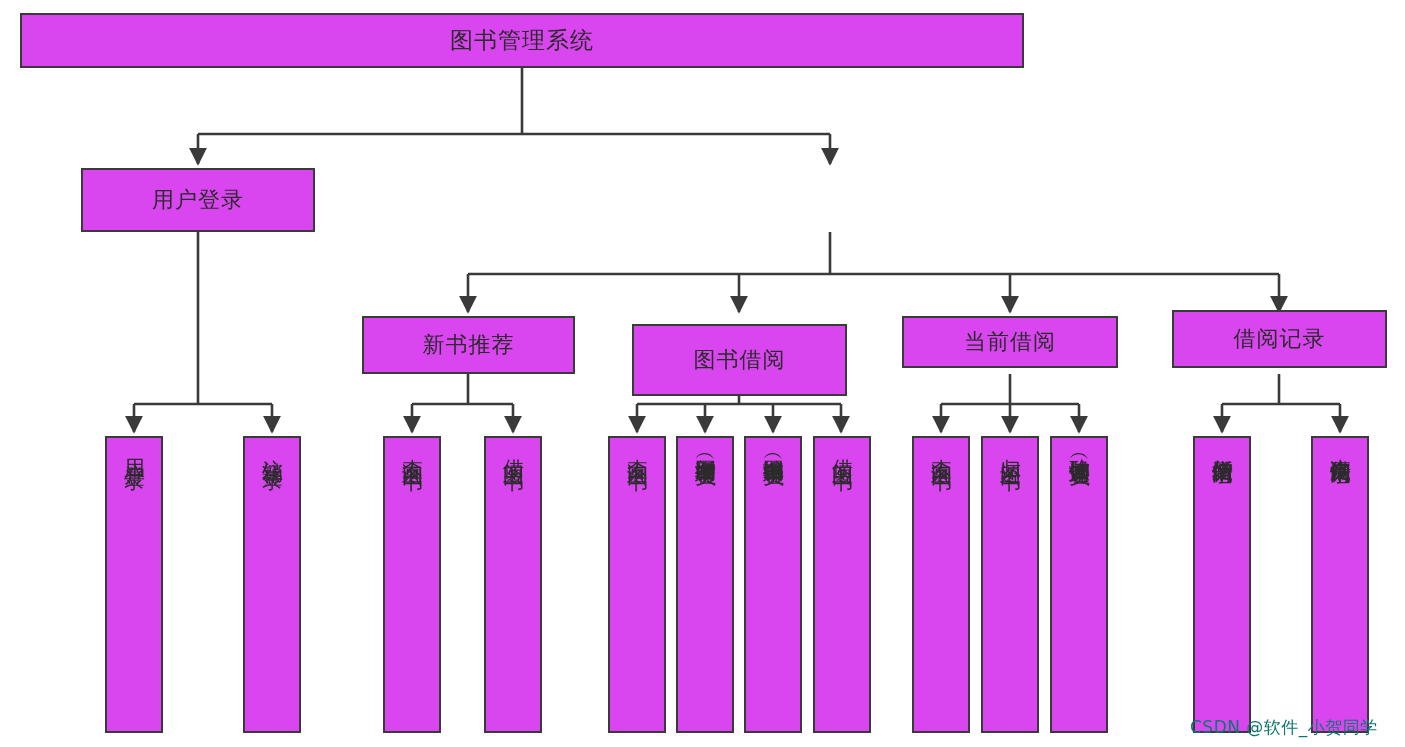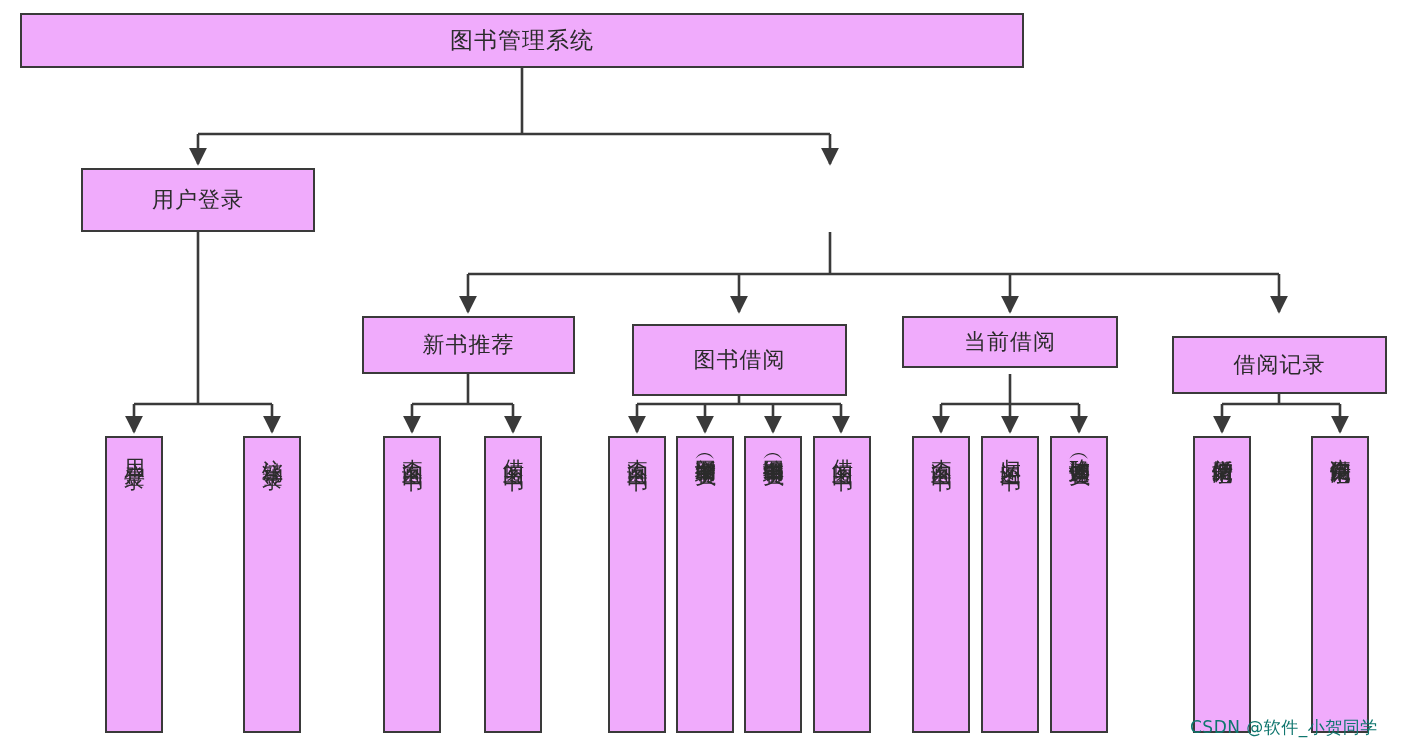--- a/index.html
+++ b/index.html
@@ -22,21 +22,21 @@
     position: absolute;
     left: 0;
     top: 0;
     width: 1405px;
     height: 747px;
     pointer-events: none;
   }
   .node {
     position: absolute;
     box-sizing: border-box;
-    background: #f0abfc;
+    background: #d946ef;
     border: 2px solid #3a3a3a;
     display: flex;
     align-items: center;
     justify-content: center;
     z-index: 2;
   }
   .node .label {
     color: #2b2b2b;
     letter-spacing: 1px;
     line-height: 1.08;
@@ -147,21 +147,21 @@
   </div>
 
   <div class="node h" style="left:632px; top:324px; width:215px; height:72px;">
     <span class="label">图书借阅</span>
   </div>
 
   <div class="node h" style="left:902px; top:316px; width:216px; height:52px;">
     <span class="label">当前借阅</span>
   </div>
 
-  <div class="node h" style="left:1172px; top:336px; width:215px; height:58px;">
+  <div class="node h" style="left:1172px; top:310px; width:215px; height:58px;">
     <span class="label">借阅记录</span>
   </div>
 
   <div class="node v" style="left:105px; top:436px; width:58px; height:297px;">
     <span class="label">用户登录</span>
   </div>
 
   <div class="node v" style="left:243px; top:436px; width:58px; height:297px;">
     <span class="label">注销登录</span>
   </div>

